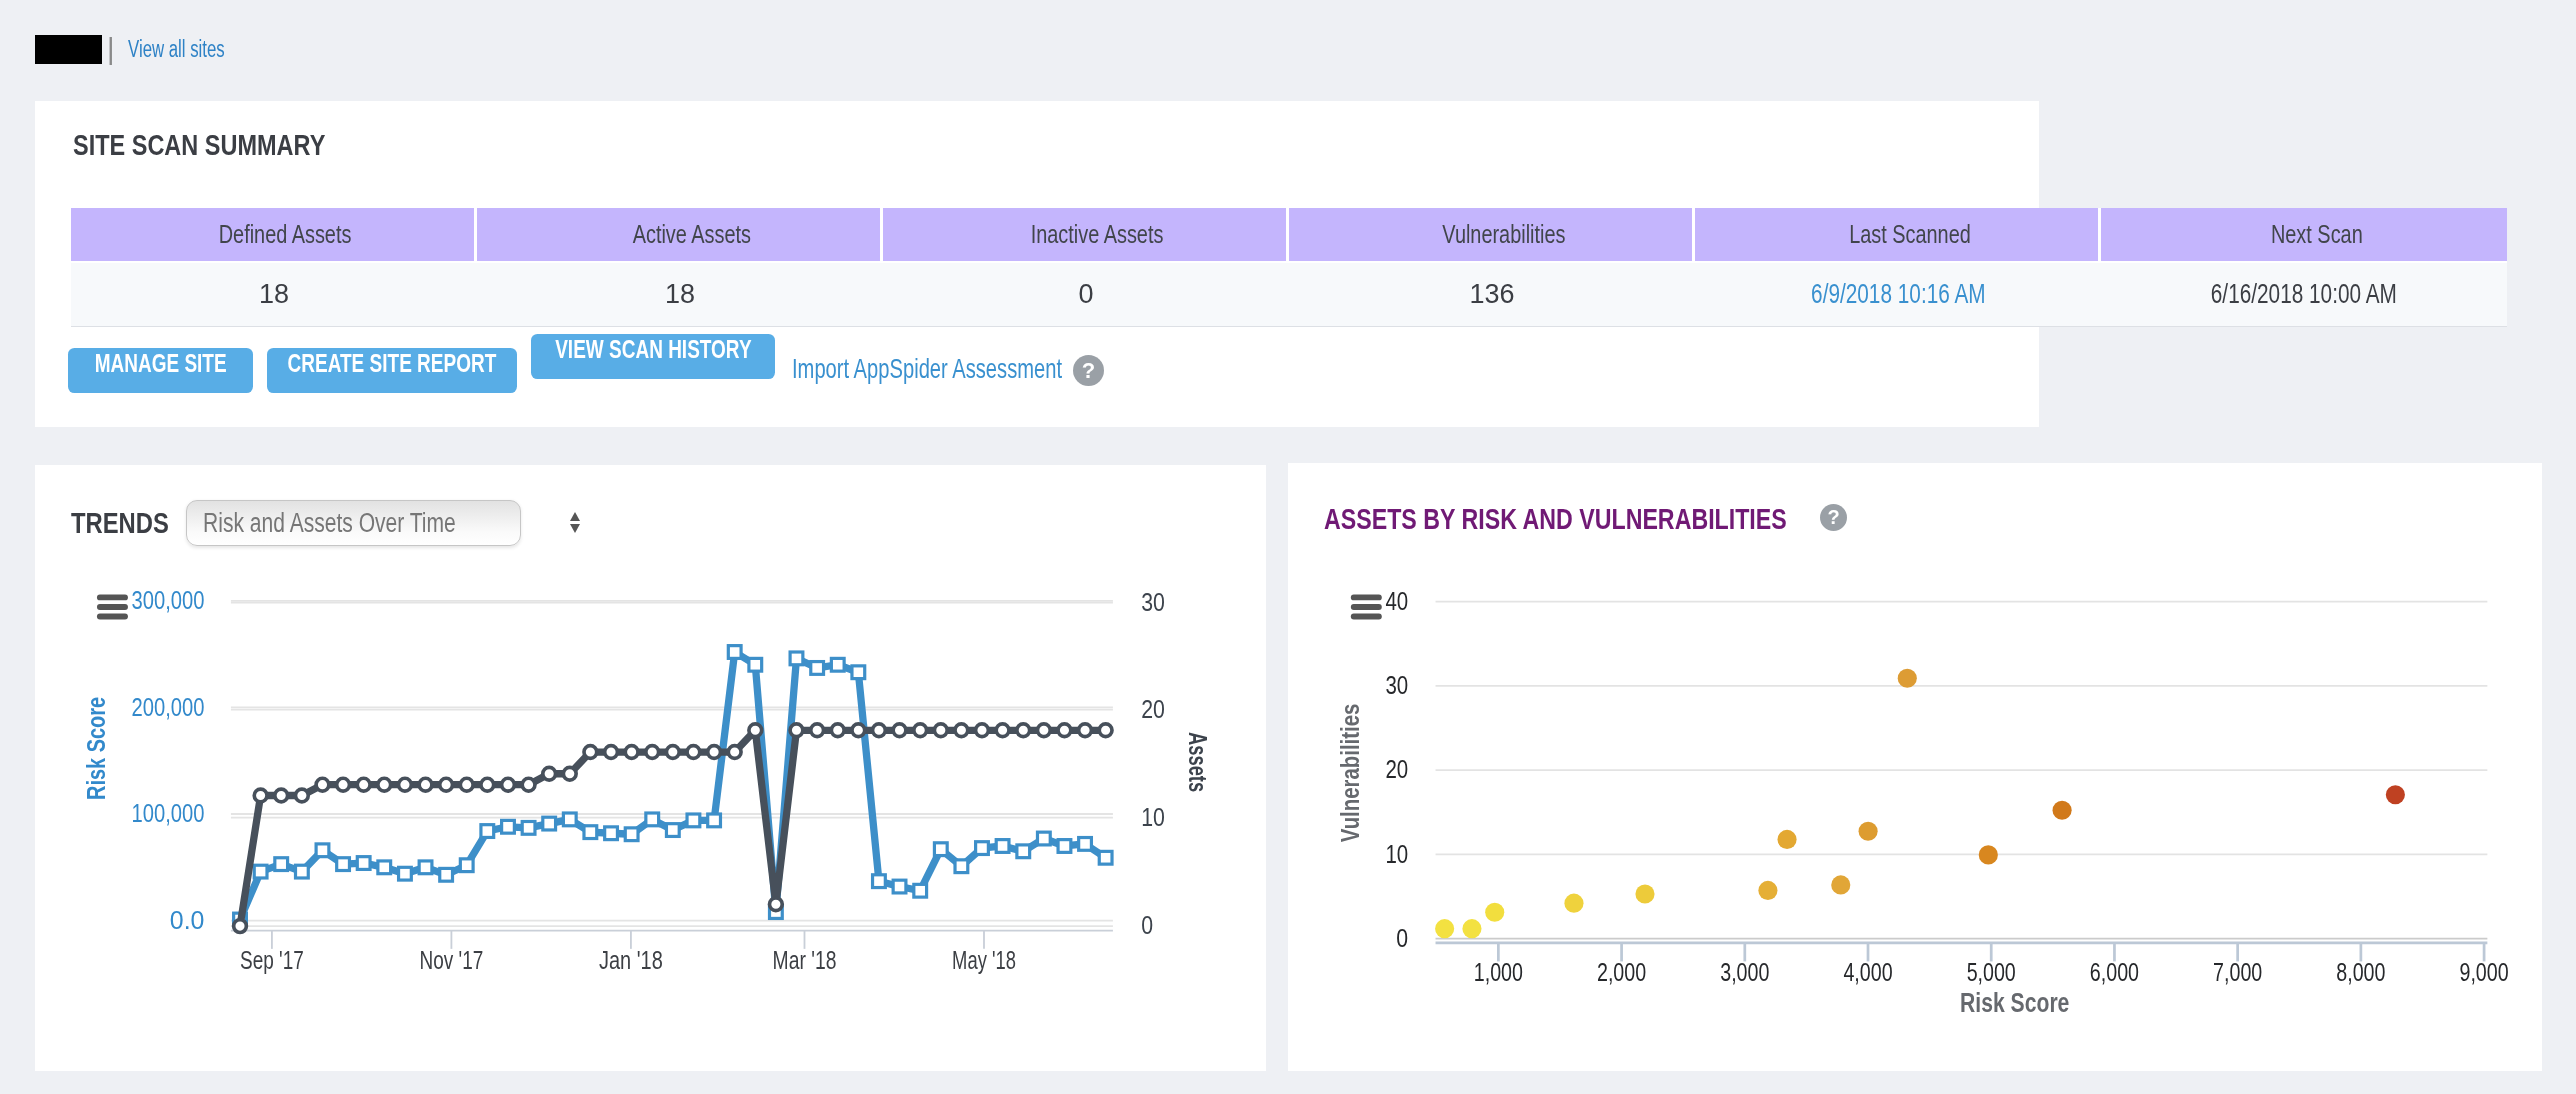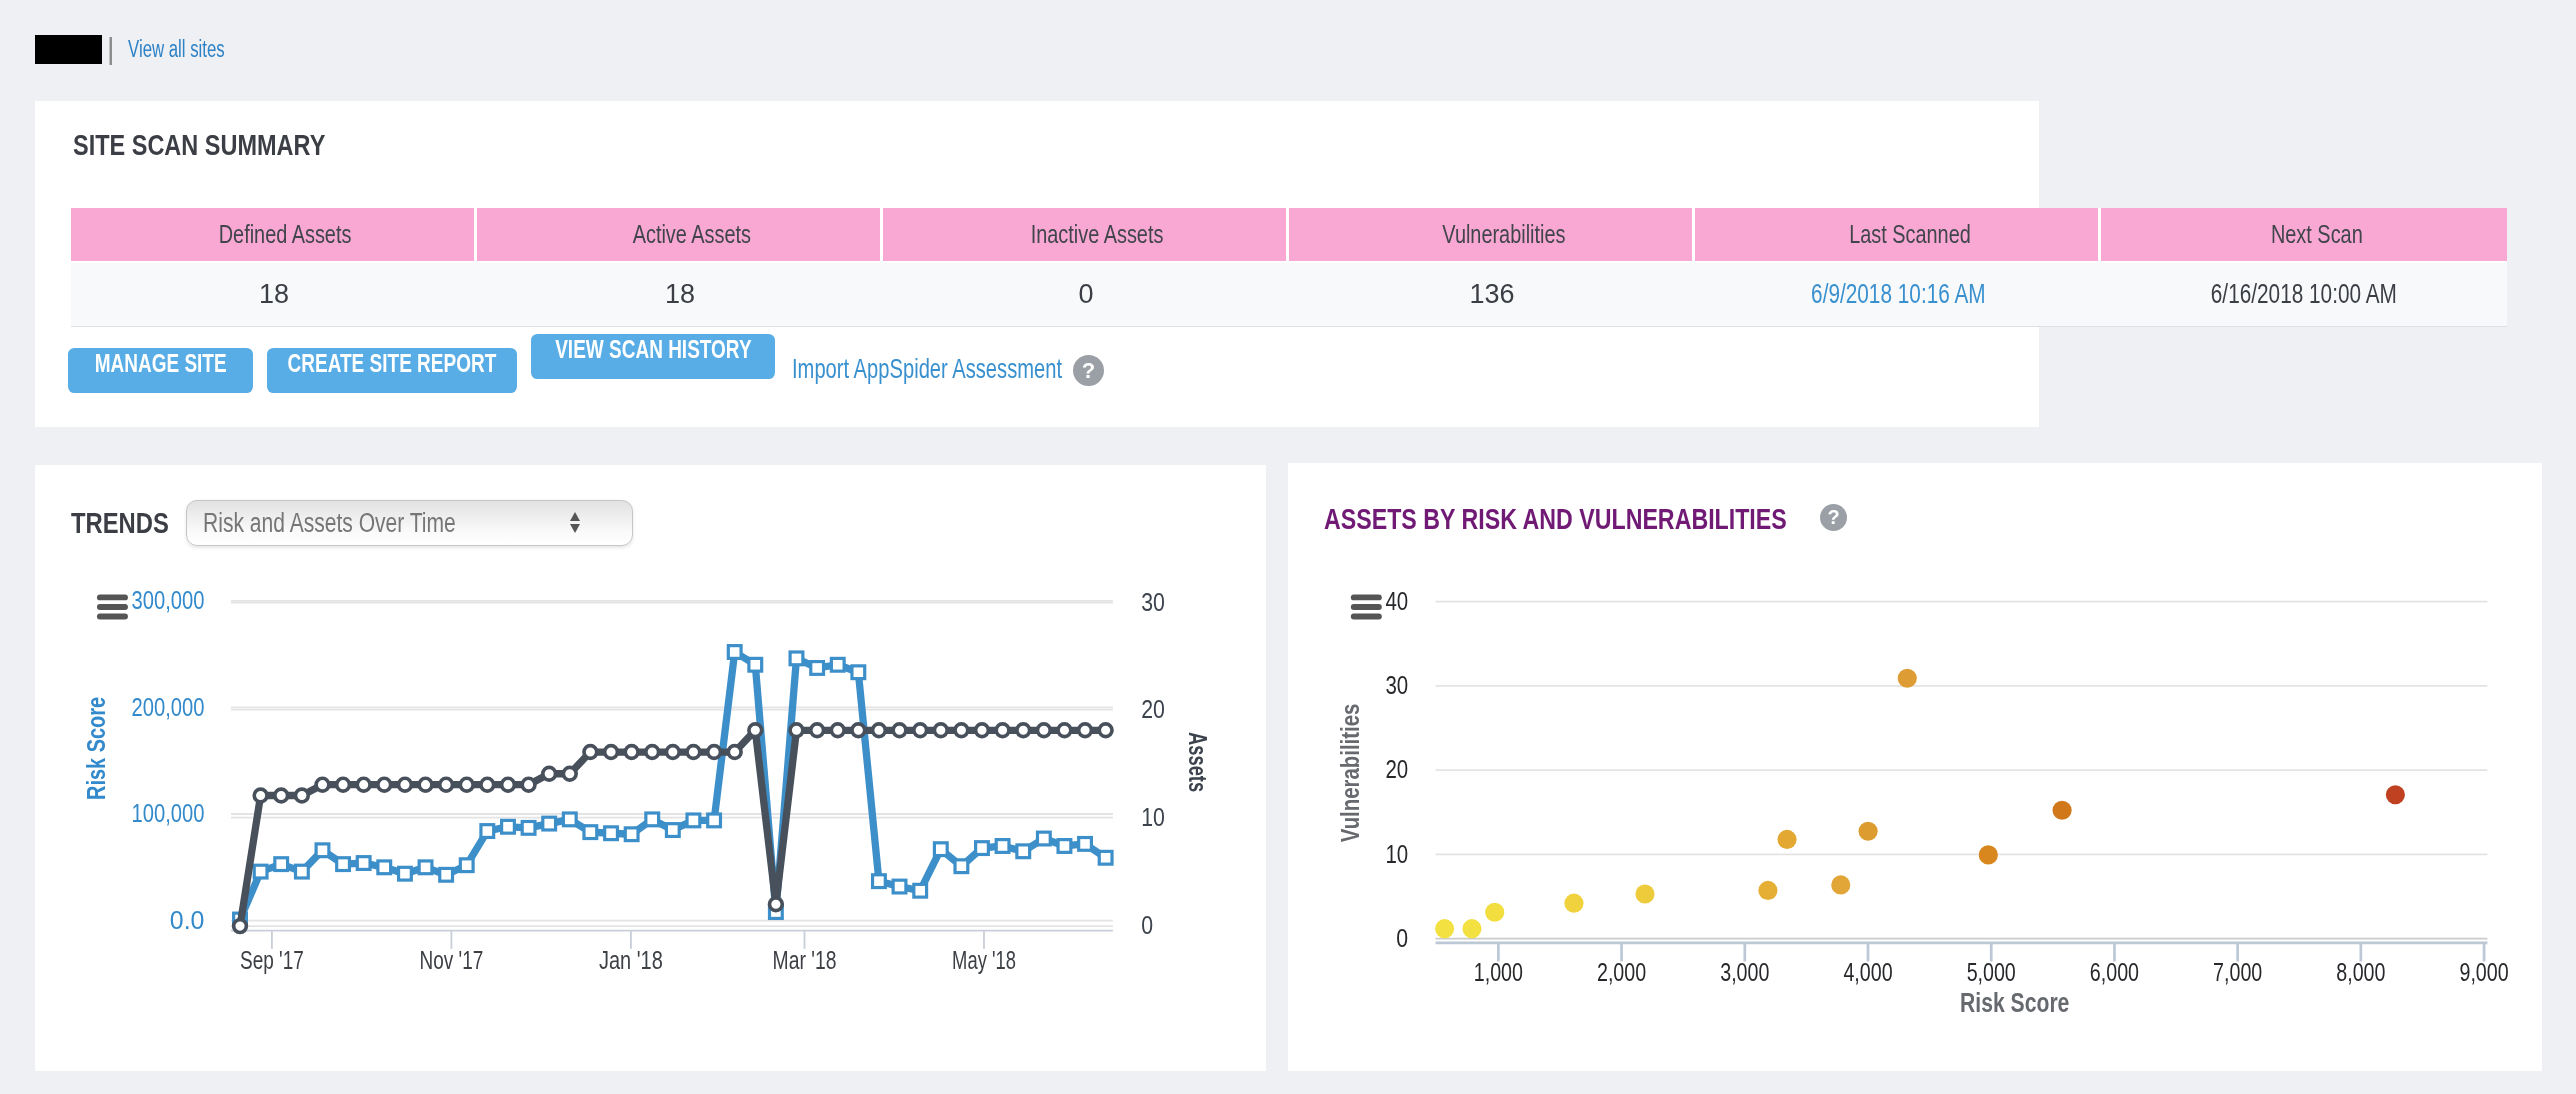--- a/index.html
+++ b/index.html
@@ -2,21 +2,21 @@
 <html style="font-size:14.6px"><head><meta charset="utf-8">
 <style>
 * { margin:0; padding:0; box-sizing:border-box; }
 html,body { width:2576px; height:1095px; background:#eef0f4; font-family:"Liberation Sans", sans-serif; }
 .abs { position:absolute; }
 .card { position:absolute; background:#fff; }
 .qmark { position:absolute; border-radius:50%; background:#9aa0a6; color:#fff; font-weight:bold; text-align:center; }
 .btn { position:absolute; height:45px; background:#58ade6; border-radius:6.4px; color:#fff; font-weight:bold; font-size:26.4px; display:flex; justify-content:center; white-space:nowrap; }
 .btn > span { transform:scaleX(0.72); }
 .sx85 { display:inline-block; transform:scaleX(0.85); transform-origin:left center; white-space:nowrap; }
-.hd { background:#f9a8d4; text-align:center; font-size:25.5px; color:#41454b; border-right:3.6px solid #fff; border-bottom:2.7px solid #fff;padding-left:26px; }
+.hd { background:#c4b5fd; text-align:center; font-size:25.5px; color:#41454b; border-right:3.6px solid #fff; border-bottom:2.7px solid #fff;padding-left:26px; }
 .hd > span { display:inline-block; transform:scaleX(0.78); white-space:nowrap; }
 .vl { background:#f7f9fb; text-align:center; font-size:27px; color:#3b3e44; border-bottom:1.8px solid #dde0e5; }
 .vl > span { display:inline-block; white-space:nowrap; }
 .vl .dt { transform:scaleX(0.77); }
 </style></head>
 <body>
 
 <div class="abs" style="left:35px;top:35px;width:67px;height:29px;background:#000"></div>
 <div class="abs" style="left:107px;top:33px;font-size:29px;color:#8a8a8a">|</div>
 <div class="abs" style="left:128px;top:36px;font-size:23px;color:#2e82c6"><span class="sx85" style="transform:scaleX(0.73)">View all sites</span></div>
@@ -177,21 +177,21 @@
 <circle cx="1129.8" cy="291.1" r="7" fill="#fff" stroke="#47505b" stroke-width="4"></circle>
 <circle cx="1152.4" cy="291.1" r="7" fill="#fff" stroke="#47505b" stroke-width="4"></circle>
 <circle cx="1175.0" cy="291.1" r="7" fill="#fff" stroke="#47505b" stroke-width="4"></circle>
 <g fill="#555">
         <rect x="68" y="142" width="34" height="6.5" rx="3.2"></rect>
         <rect x="68" y="152.5" width="34" height="6.5" rx="3.2"></rect>
         <rect x="68" y="163" width="34" height="6.5" rx="3.2"></rect>
       </g>
 </svg>
   <div class="abs" style="left:36px;top:42px;font-size:29px;font-weight:bold;color:#3b3e44"><span class="sx85" style="transform:scaleX(0.82)">TRENDS</span></div>
-  <div class="abs" style="left:151px;top:35px;width:447px;height:46px;border:1.8px solid #c6c6c6;border-radius:11px;background:linear-gradient(#e2e2e2,#eeeeee 35%,#fafafa 70%,#ffffff);box-shadow:0 1.8px 3.6px rgba(0,0,0,0.10)">
+  <div class="abs" style="left:151px;top:35px;width:335px;height:46px;border:1.8px solid #c6c6c6;border-radius:11px;background:linear-gradient(#e2e2e2,#eeeeee 35%,#fafafa 70%,#ffffff);box-shadow:0 1.8px 3.6px rgba(0,0,0,0.10)">
     <div class="abs" style="left:15.5px;top:7.3px;font-size:27px;color:#767676"><span class="sx85" style="transform:scaleX(0.78)">Risk and Assets Over Time</span></div>
     <div class="abs" style="left:383px;top:11px;width:0;height:0;border-left:5.5px solid transparent;border-right:5.5px solid transparent;border-bottom:9px solid #555"></div>
     <div class="abs" style="left:383px;top:23px;width:0;height:0;border-left:5.5px solid transparent;border-right:5.5px solid transparent;border-top:9px solid #555"></div>
   </div>
 </div>
 
 <div class="card" style="left:1288px;top:463px;width:1254px;height:608px">
   <svg width="1254" height="608" viewBox="0 0 1377 667" style="position:absolute;left:0;top:0">
 <line x1="162" y1="152" x2="1317" y2="152" stroke="#e3e3e3" stroke-width="2"></line>
 <line x1="162" y1="244.5" x2="1317" y2="244.5" stroke="#e3e3e3" stroke-width="2"></line>

